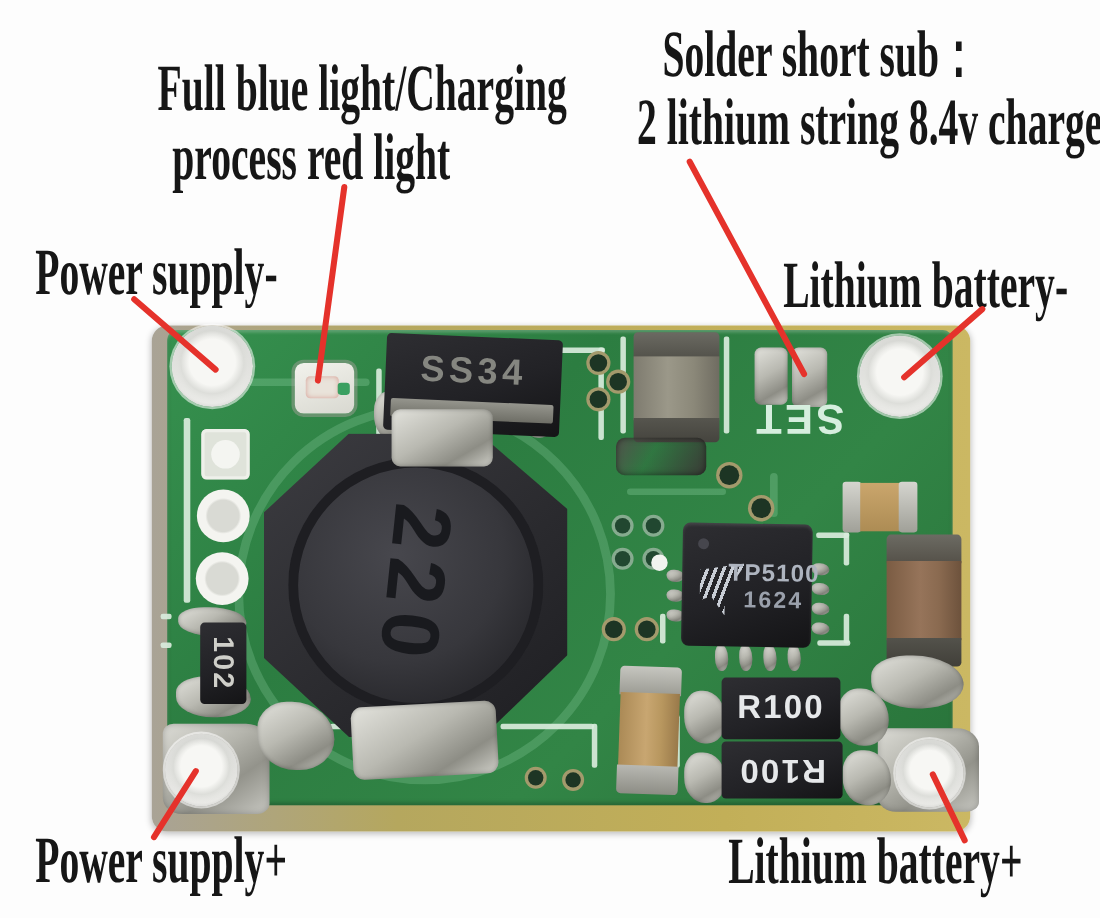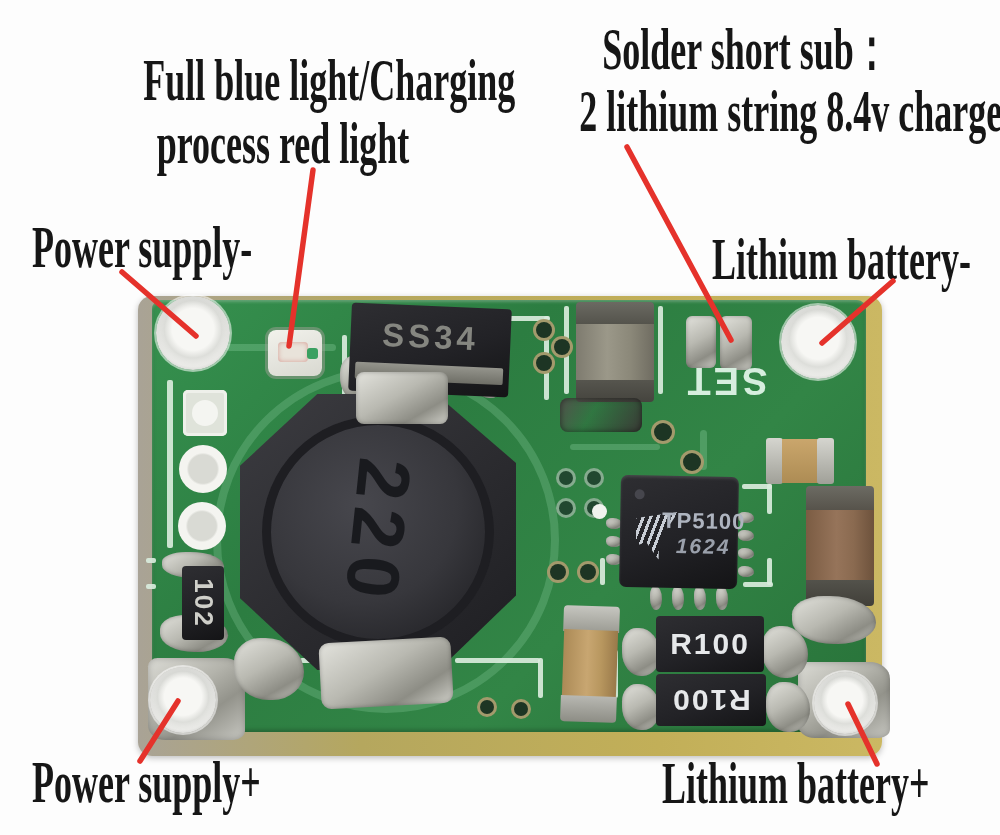--- a/index.html
+++ b/index.html
@@ -153,21 +153,21 @@
     <div class="solder" style="left:600px;top:252px;width:16px;height:11px;"></div>
     <div class="solder" style="left:600px;top:270px;width:16px;height:11px;"></div>
     <div class="solder" style="left:512px;top:290px;width:12px;height:24px;"></div>
     <div class="solder" style="left:534px;top:290px;width:12px;height:24px;"></div>
     <div class="solder" style="left:556px;top:290px;width:12px;height:24px;"></div>
     <div class="solder" style="left:578px;top:290px;width:12px;height:24px;"></div>
     <div class="blackpart" style="left:482px;top:180px;width:118px;height:112px;border-radius:7px;transform:rotate(1deg);box-shadow:inset 0 2px 3px rgba(255,255,255,.12);">
       <div class="abs" style="left:14px;top:14px;width:10px;height:10px;border-radius:50%;background:#46464d;"></div>
       <div class="abs" style="left:16px;top:36px;width:42px;height:48px;background:repeating-linear-gradient(110deg,#c9ced6 0 3px,transparent 3px 7px);clip-path:polygon(0 14%,100% 0,55% 60%,55% 100%,25% 64%,0 72%);"></div>
       <div class="comp-txt" style="left:42px;top:32px;font-size:22px;color:#aeb4bf;letter-spacing:1px;">TP5100</div>
-      <div class="comp-txt" style="left:56px;top:58px;font-size:21px;color:#9aa0ab;letter-spacing:2px;font-style:italic;">1624</div>
+      <div class="comp-txt" style="left:56px;top:58px;font-size:21px;color:#9aa0ab;letter-spacing:2px;">1624</div>
     </div>
 
     <div class="abs" style="left:628px;top:142px;width:68px;height:46px;">
       <div class="abs" style="left:0;top:0;width:17px;height:46px;background:linear-gradient(#d5d5cf,#a0a098);border-radius:3px;"></div>
       <div class="abs" style="left:16px;top:1px;width:36px;height:44px;background:linear-gradient(#caa66c,#ad8c54);"></div>
       <div class="abs" style="left:51px;top:0;width:17px;height:46px;background:linear-gradient(#d5d5cf,#a0a098);border-radius:3px;"></div>
     </div>
     <div class="abs" style="left:668px;top:190px;width:68px;height:120px;">
       <div class="abs" style="left:0;top:0;width:68px;height:26px;background:linear-gradient(#6c6b63,#555149);border-radius:4px 4px 0 0;"></div>
       <div class="abs" style="left:0;top:24px;width:68px;height:72px;background:linear-gradient(90deg,#7b5c43,#96745a 45%,#8a6a50 70%,#6d523c);"></div>

